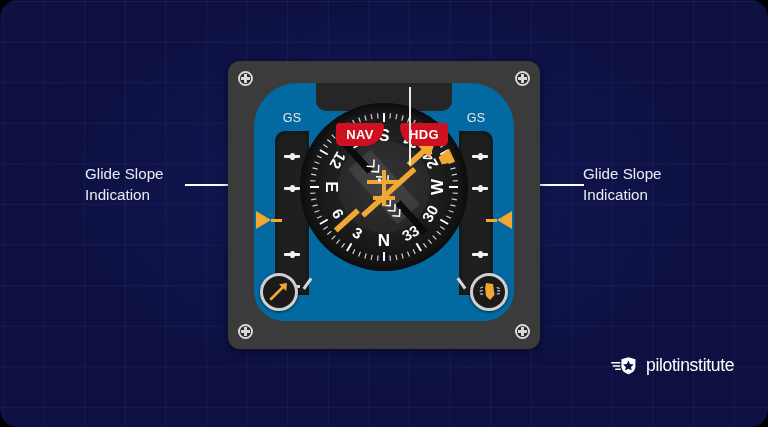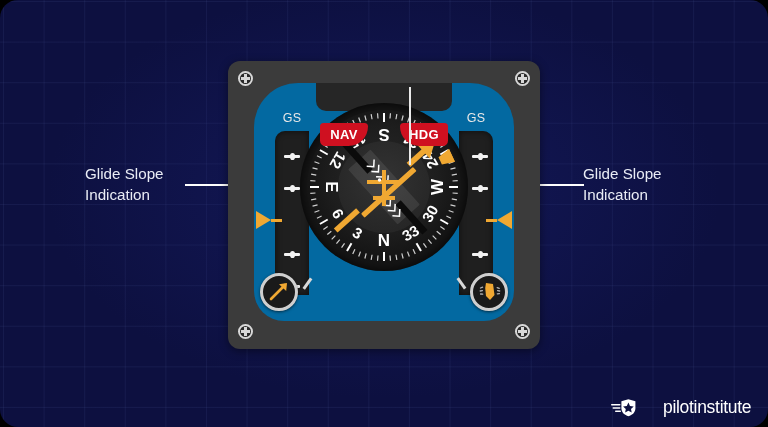--- a/index.html
+++ b/index.html
@@ -192,20 +192,21 @@
     width: 48px; height: 23px;
     background: #cf1020;
     color: #fff;
     font-size: 13px;
     font-weight: bold;
     display: flex;
     align-items: center;
     justify-content: center;
     letter-spacing: 0.3px;
     z-index: 35;
+    margin-left: 16px;
   }
   .flag.nav {
     left: 66px;
     border-radius: 4px 4px 22px 6px;
   }
   .flag.hdg {
     right: 66px;
     border-radius: 4px 4px 6px 22px;
   }
 
@@ -258,24 +259,24 @@
     border-top: 5.5px solid transparent;
     border-bottom: 5.5px solid transparent;
   }
   #arrowhead-left  { left: 252px; border-left: 9px solid #ffffff; }
   #arrowhead-right { left: 506px; border-right: 9px solid #ffffff; }
 
   
   #logo {
     position: absolute;
     left: 611px;
-    top: 397px;
+    top: 355px;
     display: flex;
     align-items: center;
-    gap: 24px;
+    gap: 7px;
   }
   #logo-text {
     color: #ffffff;
     font-size: 17.5px;
     font-family: "Liberation Sans", sans-serif;
     letter-spacing: -0.3px;
   }
 </style>
 </head>
 <body>

